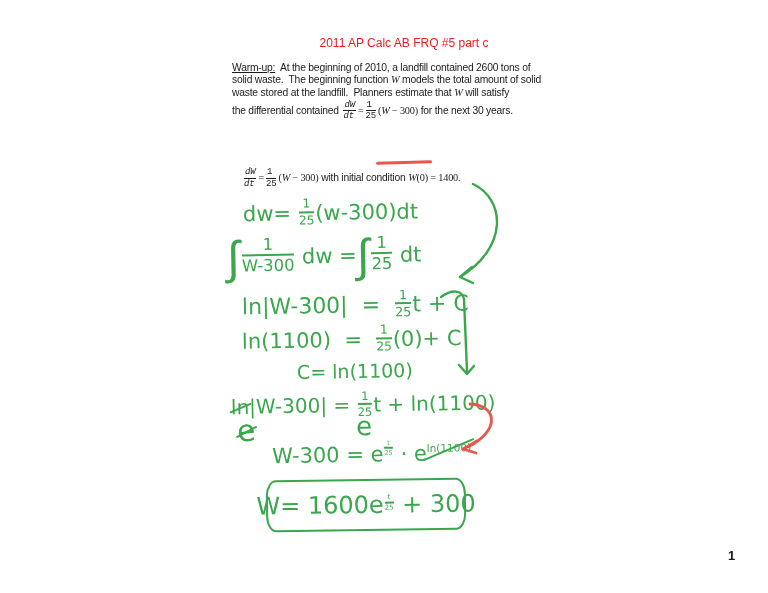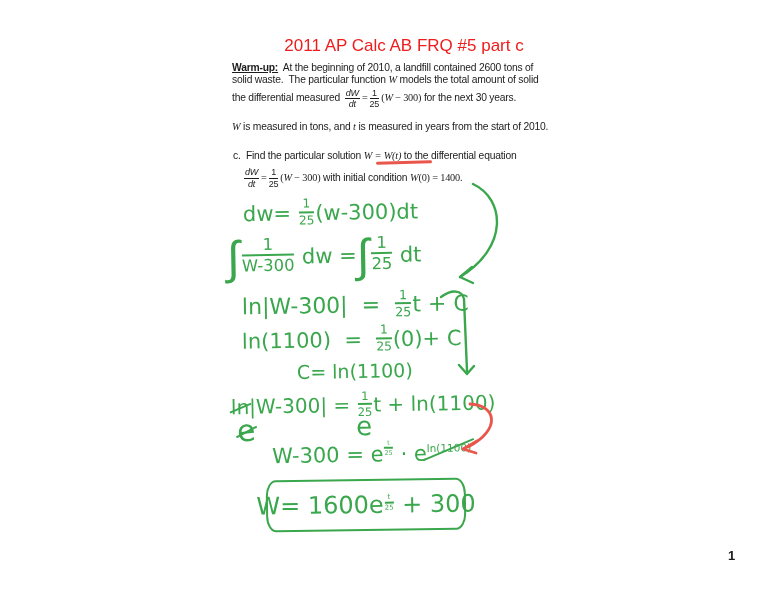--- a/index.html
+++ b/index.html
@@ -9,31 +9,31 @@
     --ink:#1c1c1c;
   }
   html,body{margin:0;padding:0;background:#fff;}
   .page{
     position:relative;width:768px;height:593px;background:#ffffff;
     overflow:hidden;font-family:"Liberation Sans",sans-serif;color:var(--ink);
   }
   
   .title{
     position:absolute;left:404px;top:36px;transform:translateX(-50%);
-    font-size:17px;color:var(--title-red);white-space:pre;
+    font-size:12px;color:var(--title-red);white-space:pre;
   }
   .para{position:absolute;left:232px;top:62px;}
   .pline{white-space:pre;font-size:10.3px;line-height:12.3px;letter-spacing:-0.2px;}
-  .pline .ul{text-decoration:underline;font-weight:bold;}
+  .pline .ul{text-decoration:underline;font-weight:normal;}
   .ser{font-family:"Liberation Serif",serif;}
   .it{font-style:italic;}
   .eqline{display:flex;align-items:center;height:24px;}
   .frac{
-    display:inline-block;text-align:center;font-size:9px;line-height:1.15;
-    vertical-align:middle;margin:0 2px;font-family:Liberation Sans, sans-serif;
+    display:inline-block;text-align:left;font-size:9px;line-height:1.15;
+    vertical-align:middle;margin:0 2px;font-family:Liberation Mono, monospace;
   }
   .frac .fn{display:block;border-bottom:1px solid var(--ink);padding:0 1px 0;}
   .frac .fd{display:block;}
   .frac.ital{font-style:italic;}
   .measure{position:absolute;left:232px;top:121px;}
   .partc{position:absolute;left:233px;top:150px;}
   .red-underline{
     position:absolute;left:376px;top:161px;width:56px;height:3px;
     background:var(--accent-red);border-radius:2px;transform:rotate(-1.5deg);
   }
@@ -81,27 +81,26 @@
 </style>
 </head>
 <body>
 
 <div class="page">
 
   <div class="title">2011 AP Calc AB FRQ #5 part c</div>
 
   <div class="para">
     <div class="pline"><span class="ul">Warm-up:</span><span>  At the beginning of 2010, a landfill contained 2600 tons of</span></div>
-    <div class="pline"><span>solid waste.  The particular function </span><span class="ser it">W</span><span> models the total amount of solid</span></div>
-    <div class="pline eqline"><span>the differential measured </span><span class="frac ital"><span class="fn">dW</span><span class="fd">dt</span></span><span class="ser">=</span><span class="frac"><span class="fn">1</span><span class="fd">25</span></span><span class="ser"><span>(</span><span class="it">W</span><span> − 300)</span></span><span> for the next 30 years.</span></div>
+    <div class="pline"><span>solid waste.  The beginning function </span><span class="ser it">W</span><span> models the total amount of solid</span></div>
+    <div class="pline"><span>waste stored at the landfill.  Planners estimate that </span><span class="ser it">W</span><span> will satisfy</span></div>
+    <div class="pline eqline"><span>the differential contained </span><span class="frac ital"><span class="fn">dW</span><span class="fd">dt</span></span><span class="ser">=</span><span class="frac"><span class="fn">1</span><span class="fd">25</span></span><span class="ser"><span>(</span><span class="it">W</span><span> − 300)</span></span><span> for the next 30 years.</span></div>
   </div>
 
-  <div class="pline measure"><span class="ser it">W</span><span> is measured in tons, and </span><span class="ser it">t</span><span> is measured in years from the start of 2010.</span></div>
 
-  <div class="pline partc"><span>c.  Find the particular solution </span><span class="ser it">W = W(t)</span><span> to the differential equation</span></div>
 
   <div class="red-underline"></div>
 
   <div class="pline eq2"><span class="frac ital"><span class="fn">dW</span><span class="fd">dt</span></span><span class="ser">=</span><span class="frac"><span class="fn">1</span><span class="fd">25</span></span><span class="ser"><span>(</span><span class="it">W</span><span> − 300)</span></span><span> with initial condition </span><span class="ser"><span class="it">W</span><span>(0) = 1400.</span></span></div>
 
   
   <div class="hw s1"><span>dw= </span><span class="hfrac"><span class="hn">1</span><span class="hd">25</span></span><span>(w-300)dt</span></div>
 
   <div class="hw s2"><span class="int">∫</span><span class="hfrac big"><span class="hn">1</span><span class="hd">W-300</span></span><span> dw =</span><span class="int">∫</span><span class="hfrac big"><span class="hn">1</span><span class="hd">25</span></span><span> dt</span></div>
 

